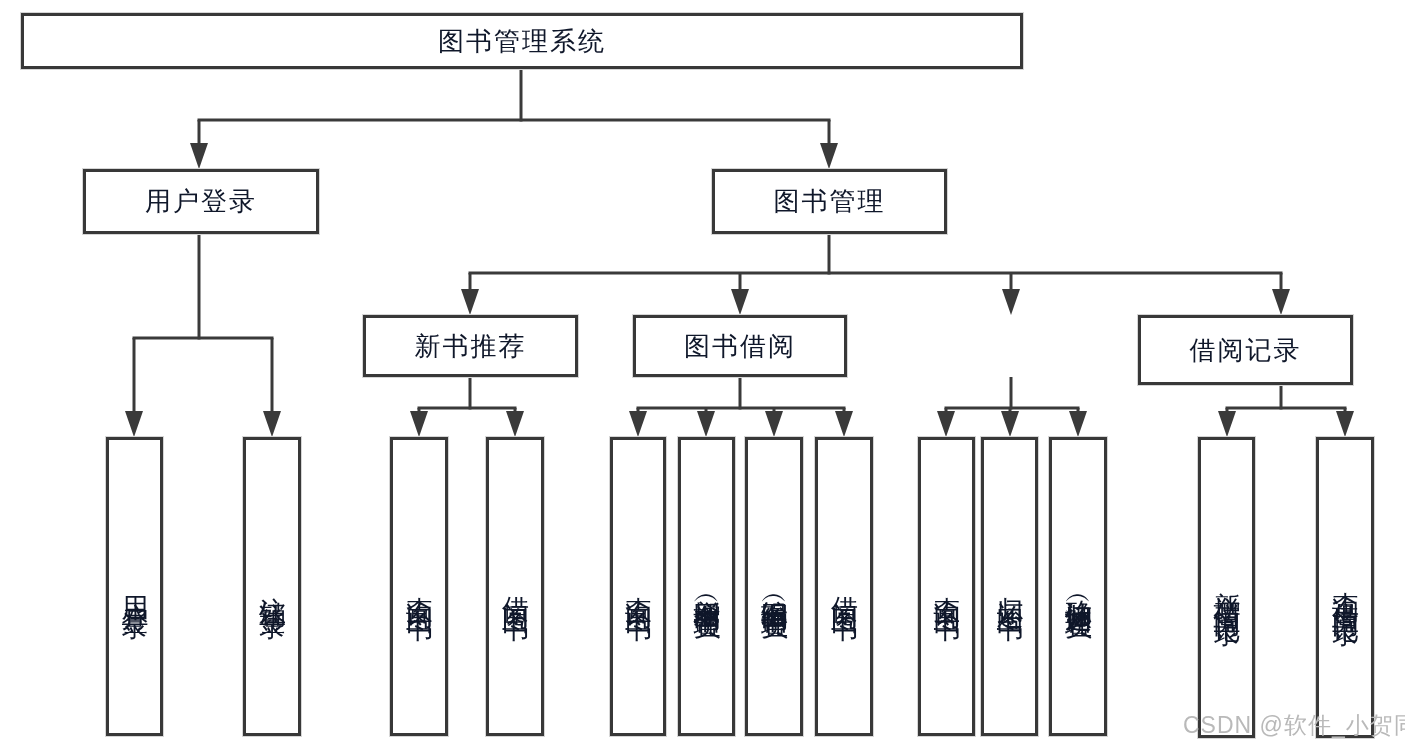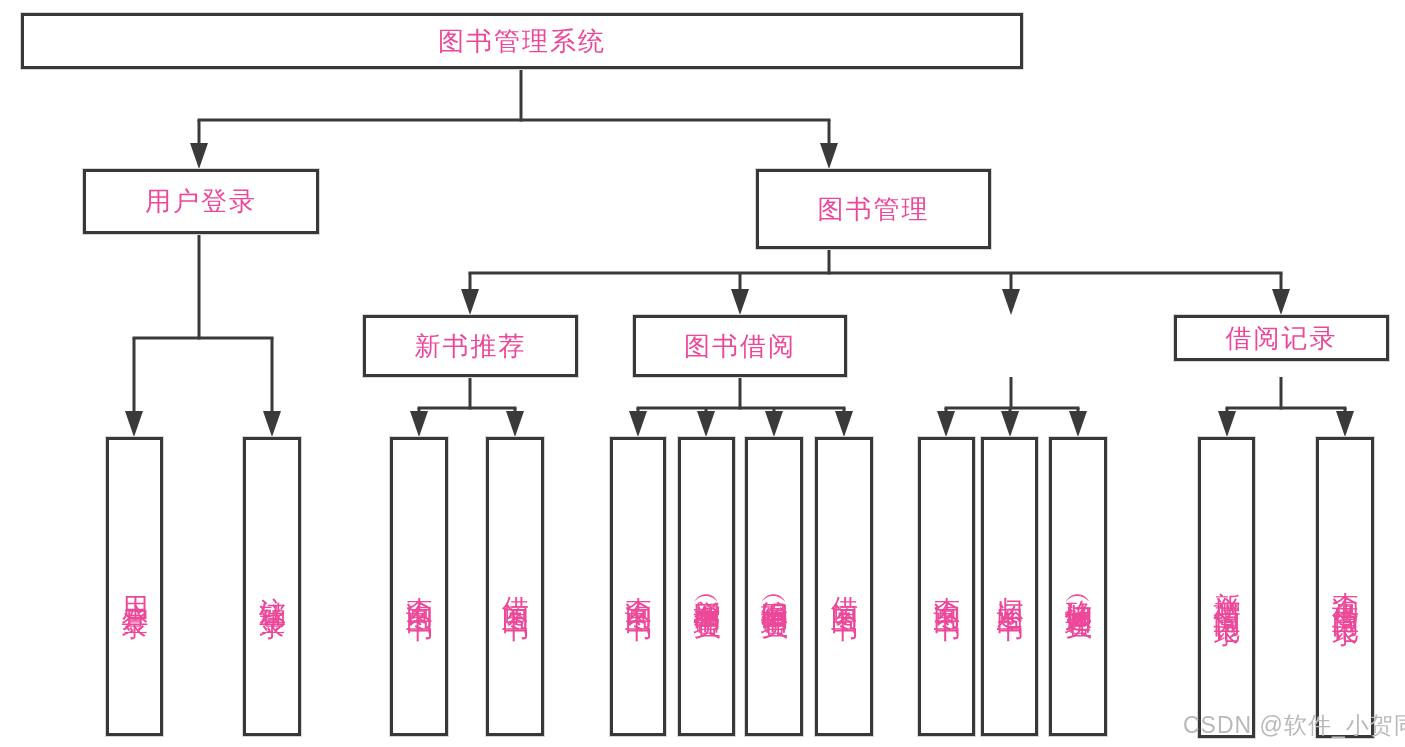--- a/index.html
+++ b/index.html
@@ -16,21 +16,21 @@
     box-sizing:border-box;
     background:#ffffff;
     border:3px solid #383838;
     box-shadow:0 0 0 1px #d6d6d6;
     z-index:2;
     display:flex;
     align-items:center;
     justify-content:center;
   }
   .node .lbl{
-    color:#ec4899;
+    color:#0f172a;
     font-size:26px;
     letter-spacing:2px;
     white-space:nowrap;
   }
   .node.v .lbl{
     writing-mode:vertical-rl;
     text-orientation:mixed;
     font-size:27px;
     letter-spacing:6px;
     line-height:1;
@@ -121,31 +121,31 @@
     </g>
   </svg>
 
   <div class="node" style="left:21px;top:13px;width:1002px;height:56px">
     <span class="lbl">图书管理系统</span>
   </div>
 
   <div class="node" style="left:83px;top:169px;width:236px;height:65px">
     <span class="lbl">用户登录</span>
   </div>
-  <div class="node" style="left:756px;top:169px;width:235px;height:80px">
+  <div class="node" style="left:712px;top:169px;width:235px;height:65px">
     <span class="lbl">图书管理</span>
   </div>
 
   <div class="node" style="left:363px;top:315px;width:215px;height:62px">
     <span class="lbl">新书推荐</span>
   </div>
   <div class="node" style="left:633px;top:315px;width:214px;height:62px">
     <span class="lbl">图书借阅</span>
   </div>
-  <div class="node" style="left:1174px;top:315px;width:215px;height:46px">
+  <div class="node" style="left:1138px;top:315px;width:215px;height:70px">
     <span class="lbl">借阅记录</span>
   </div>
 
   <div class="node v" style="left:106px;top:437px;width:57px;height:299px">
     <span class="lbl">用户登录</span>
   </div>
   <div class="node v" style="left:243px;top:437px;width:58px;height:299px">
     <span class="lbl">注销登录</span>
   </div>
 

